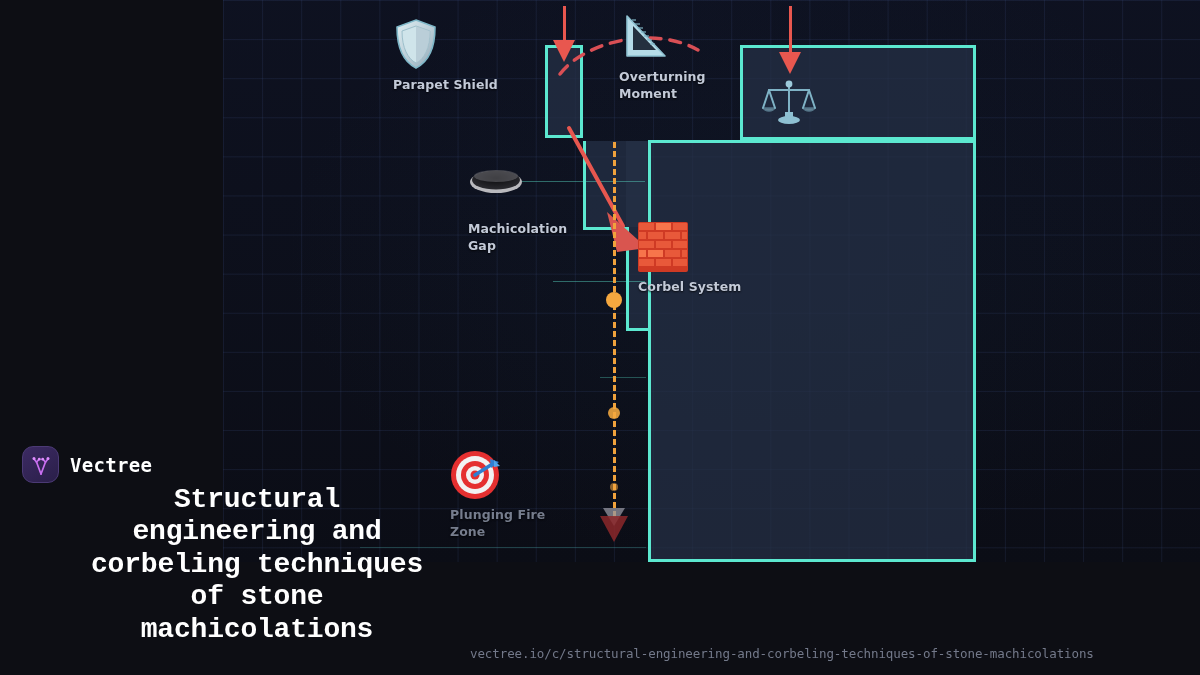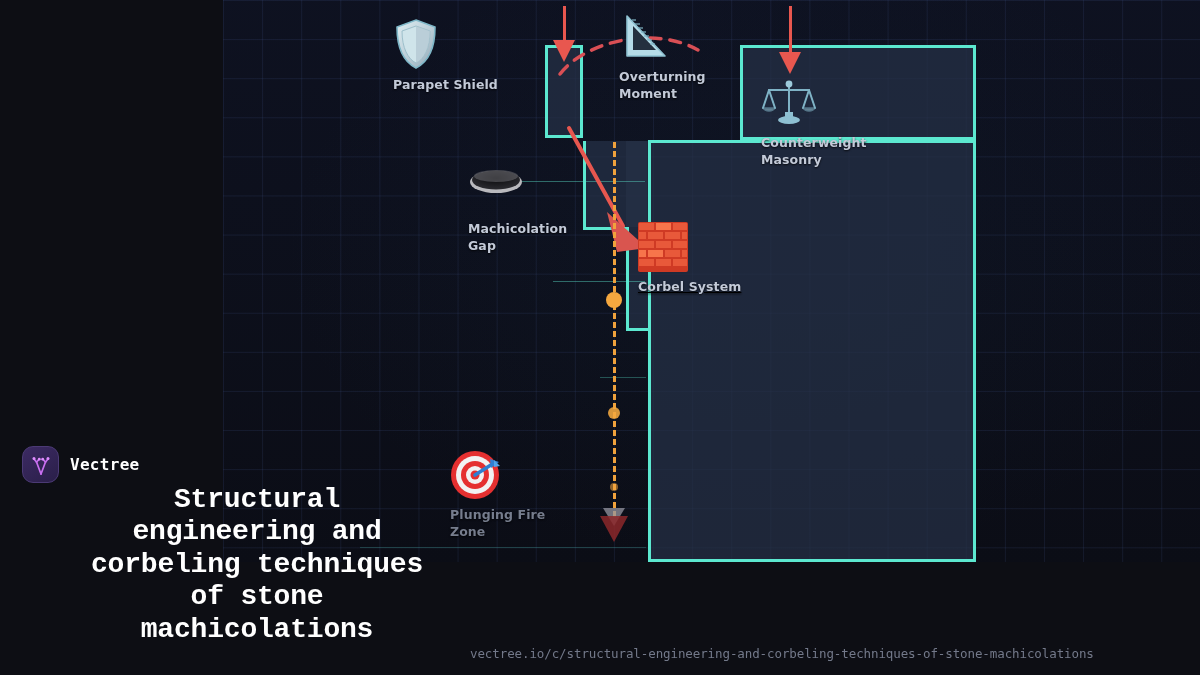--- a/index.html
+++ b/index.html
@@ -152,21 +152,21 @@
   }
   #brand-logo {
     width: 35px; height: 35px;
     border-radius: 11px;
     background: linear-gradient(145deg, #3c2a63 0%, #2a1f49 100%);
     border: 1px solid #4b3a75;
     display: flex; align-items: center; justify-content: center;
   }
   #brand-name {
     font-family: "DejaVu Sans Mono", monospace;
-    font-size: 16px;
+    font-size: 19px;
     font-weight: bold;
     color: #ffffff;
     letter-spacing: 0.3px;
   }
   #headline {
     position: absolute;
     left: 22px;
     top: 484px;
     width: 470px;
     font-family: Liberation Mono, monospace;
@@ -289,43 +289,41 @@
         <line x1="48" y1="12" x2="42" y2="30"></line>
         <line x1="48" y1="12" x2="54" y2="30"></line>
       </g>
       <circle cx="28" cy="6" r="3.4" fill="#9ccadb"></circle>
       <path d="M2 30 A 6.5 5 0 0 0 14 30 Z" fill="#9ccadb" opacity="0.55" stroke="#7fb3c6" stroke-width="1.4"></path>
       <path d="M42 30 A 6.5 5 0 0 0 54 30 Z" fill="#9ccadb" opacity="0.55" stroke="#7fb3c6" stroke-width="1.4"></path>
       <ellipse cx="28" cy="42" rx="11" ry="4" fill="#8ec0d2"></ellipse>
       <rect x="24" y="34" width="8" height="7" fill="#8ec0d2"></rect>
     </svg>
   </span>
-  <div class="label" style="white-space:pre-line;">Counterweight
-Masonry</div>
 </div>
 
 <div class="node" style="left:543px; top:166px;">
   <span class="icon">
     <svg width="56" height="30" viewBox="0 0 56 30">
       <defs>
         <radialGradient id="holeg" cx="50%" cy="40%" r="60%">
           <stop offset="0%" stop-color="#0a0a0c"></stop>
           <stop offset="100%" stop-color="#2b2b30"></stop>
         </radialGradient>
       </defs>
       <ellipse cx="28" cy="16" rx="26" ry="11" fill="#b9b9bd"></ellipse>
       <ellipse cx="28" cy="14" rx="24" ry="9.5" fill="url(#holeg)"></ellipse>
       <ellipse cx="28" cy="10" rx="22" ry="6" fill="#6d6d73" opacity="0.55"></ellipse>
     </svg>
   </span>
   <div class="label" style="white-space:pre-line;margin-top:24px;">Machicolation
 Gap</div>
 </div>
 
-<div class="node" style="left:713px; top:222px;text-decoration:underline;">
+<div class="node" style="left:713px; top:222px;">
   <span class="icon">
     <svg width="50" height="50" viewBox="0 0 50 50">
       <rect x="0" y="0" width="50" height="50" rx="2" fill="#cf3a24"></rect>
       <g fill="#e8593a">
         <rect x="1" y="1" width="15" height="7"></rect>
         <rect x="18" y="1" width="15" height="7"></rect>
         <rect x="35" y="1" width="14" height="7"></rect>
         <rect x="1" y="10" width="7" height="7"></rect>
         <rect x="10" y="10" width="15" height="7"></rect>
         <rect x="27" y="10" width="15" height="7"></rect>

